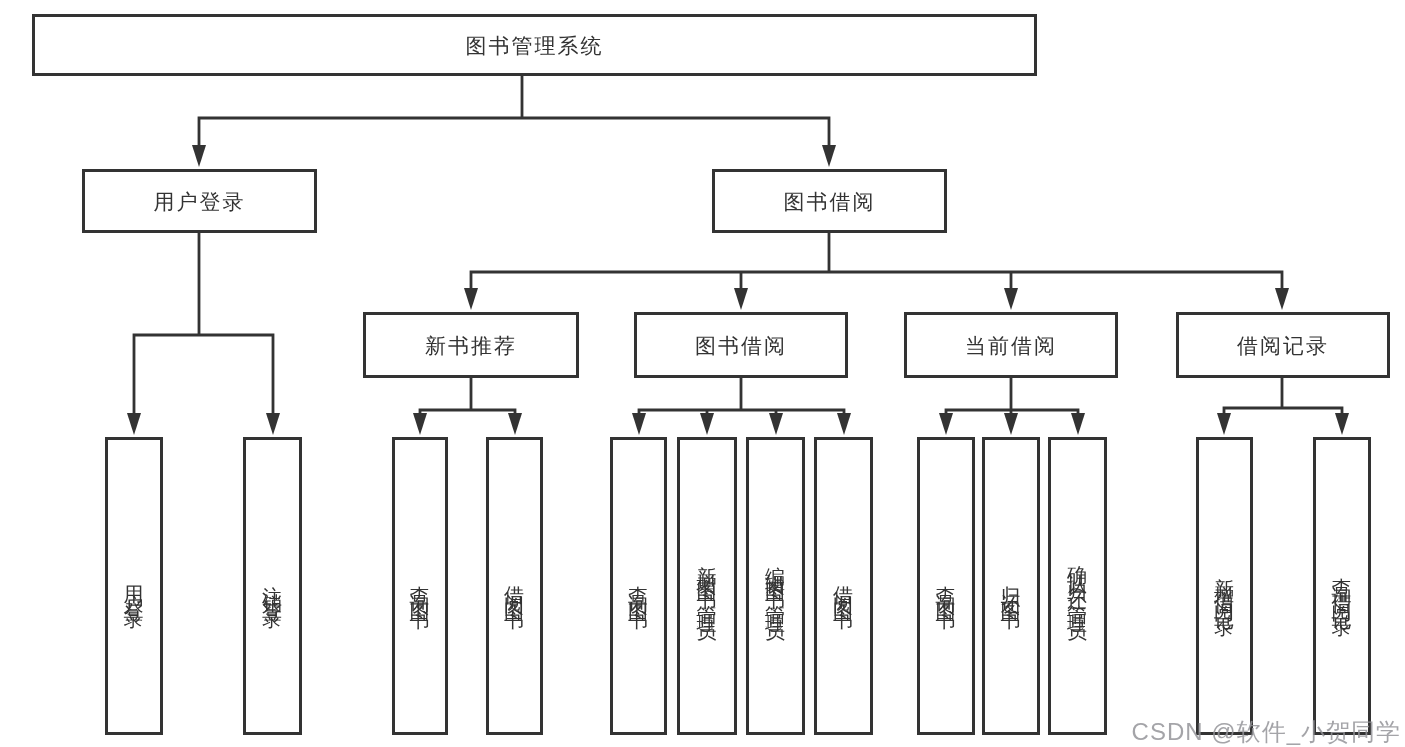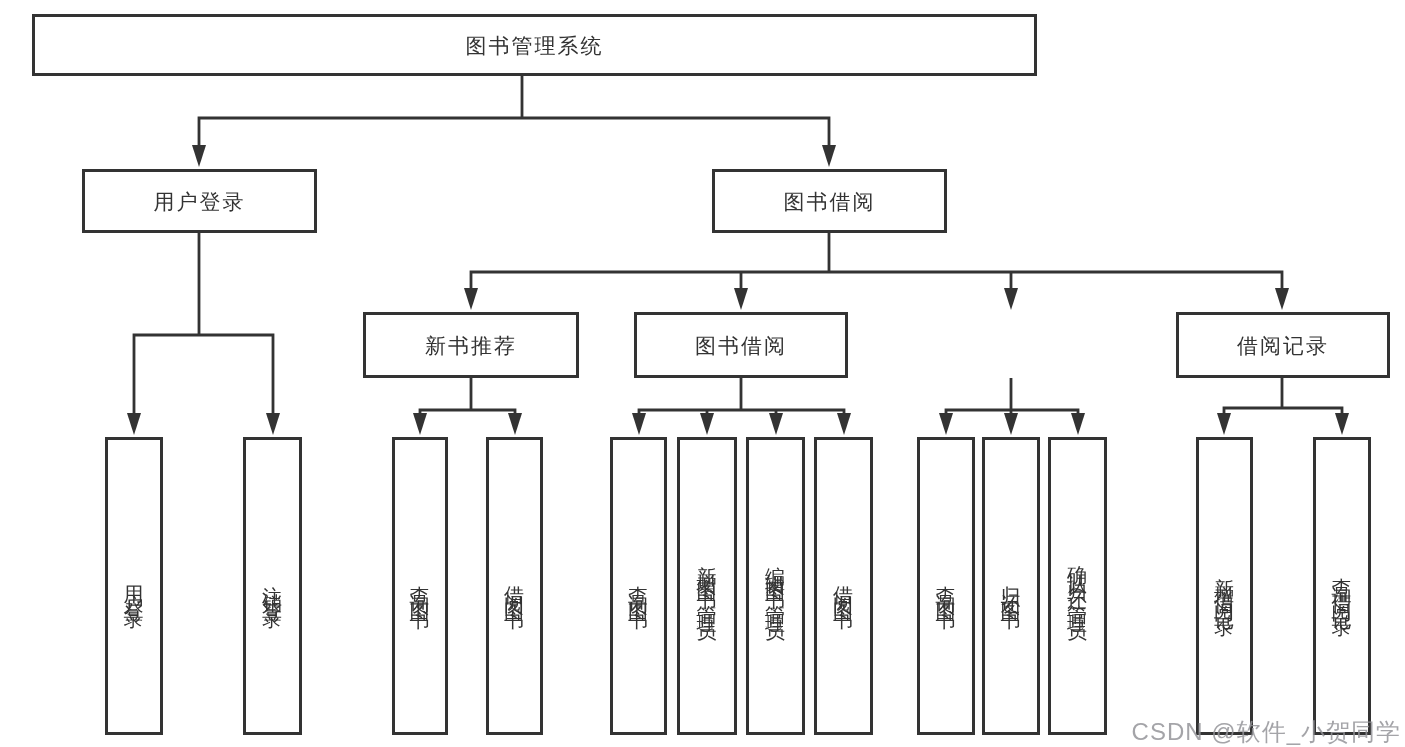--- a/index.html
+++ b/index.html
@@ -116,20 +116,23 @@
   <div class="node node-h" style="left:712px; top:169px; width:235px; height:64px;">
     <span>图书借阅</span>
   </div>
 
   <div class="node node-h" style="left:634px; top:312px; width:214px; height:66px;">
     <span>图书借阅</span>
   </div>
   <div class="node node-h" style="left:363px; top:312px; width:216px; height:66px;">
     <span>新书推荐</span>
   </div>
+  <div class="node node-h" style="left:904px; top:312px; width:214px; height:66px;">
+    <span>当前借阅</span>
+  </div>
   <div class="node node-h" style="left:1176px; top:312px; width:214px; height:66px;">
     <span>借阅记录</span>
   </div>
 
   <div class="node node-v" style="left:105px; top:437px; width:58px; height:298px;">
     <span>用户登录</span>
   </div>
   <div class="node node-v" style="left:243px; top:437px; width:59px; height:298px;">
     <span>注销登录</span>
   </div>

